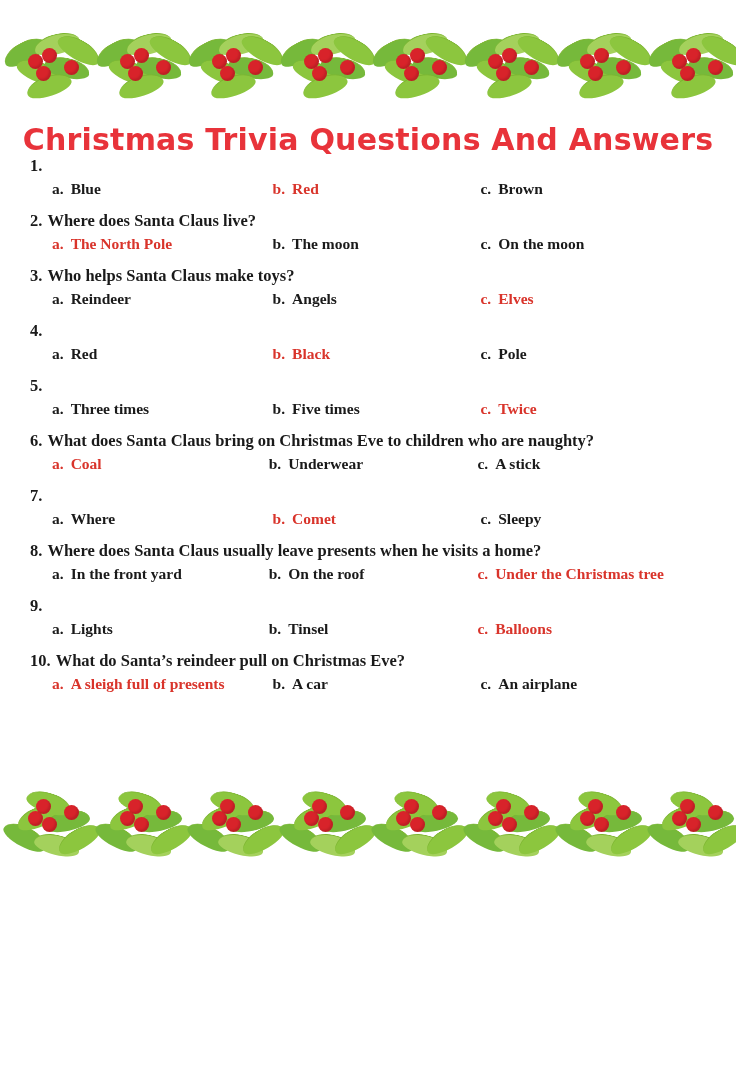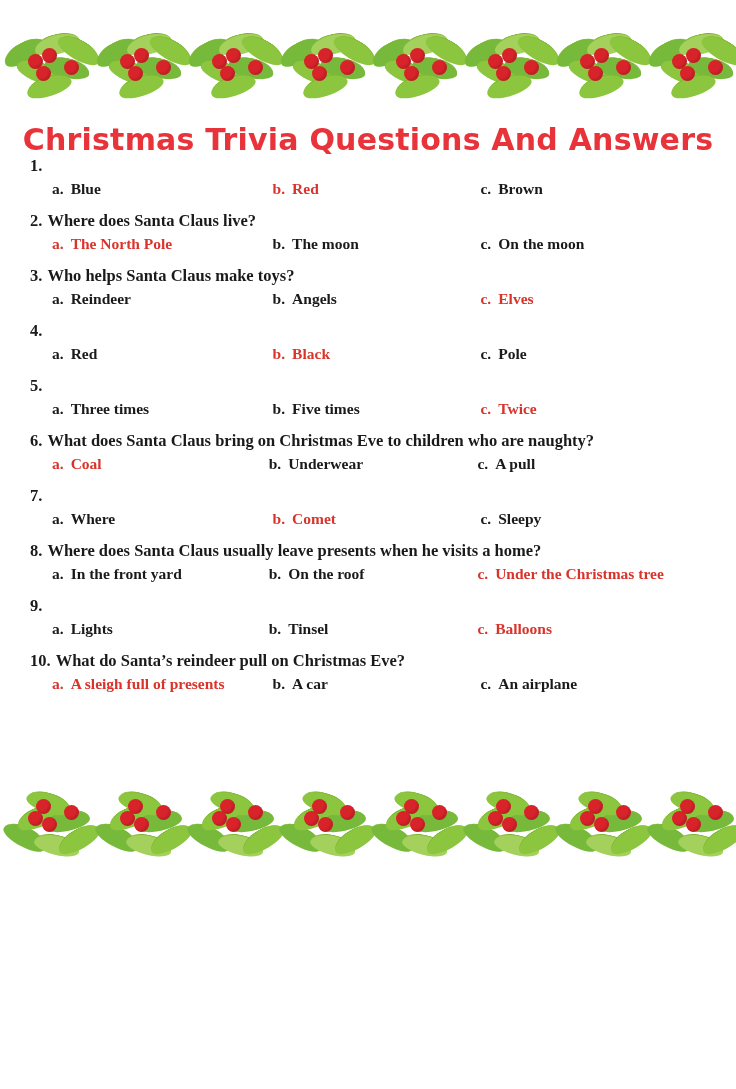--- a/index.html
+++ b/index.html
@@ -340,21 +340,21 @@
           <div class="ans correct">
             <span class="letter">a.</span>
             <span>Coal</span>
           </div>
           <div class="ans">
             <span class="letter">b.</span>
             <span>Underwear</span>
           </div>
           <div class="ans">
             <span class="letter">c.</span>
-            <span>A pull</span>
+            <span>A stick</span>
           </div>
         </div>
       </div>
       <div class="qitem">
         <div class="qtext">
           <span class="qnum">7.</span>
         </div>
         <div class="answers">
           <div class="ans">
             <span class="letter">a.</span>

